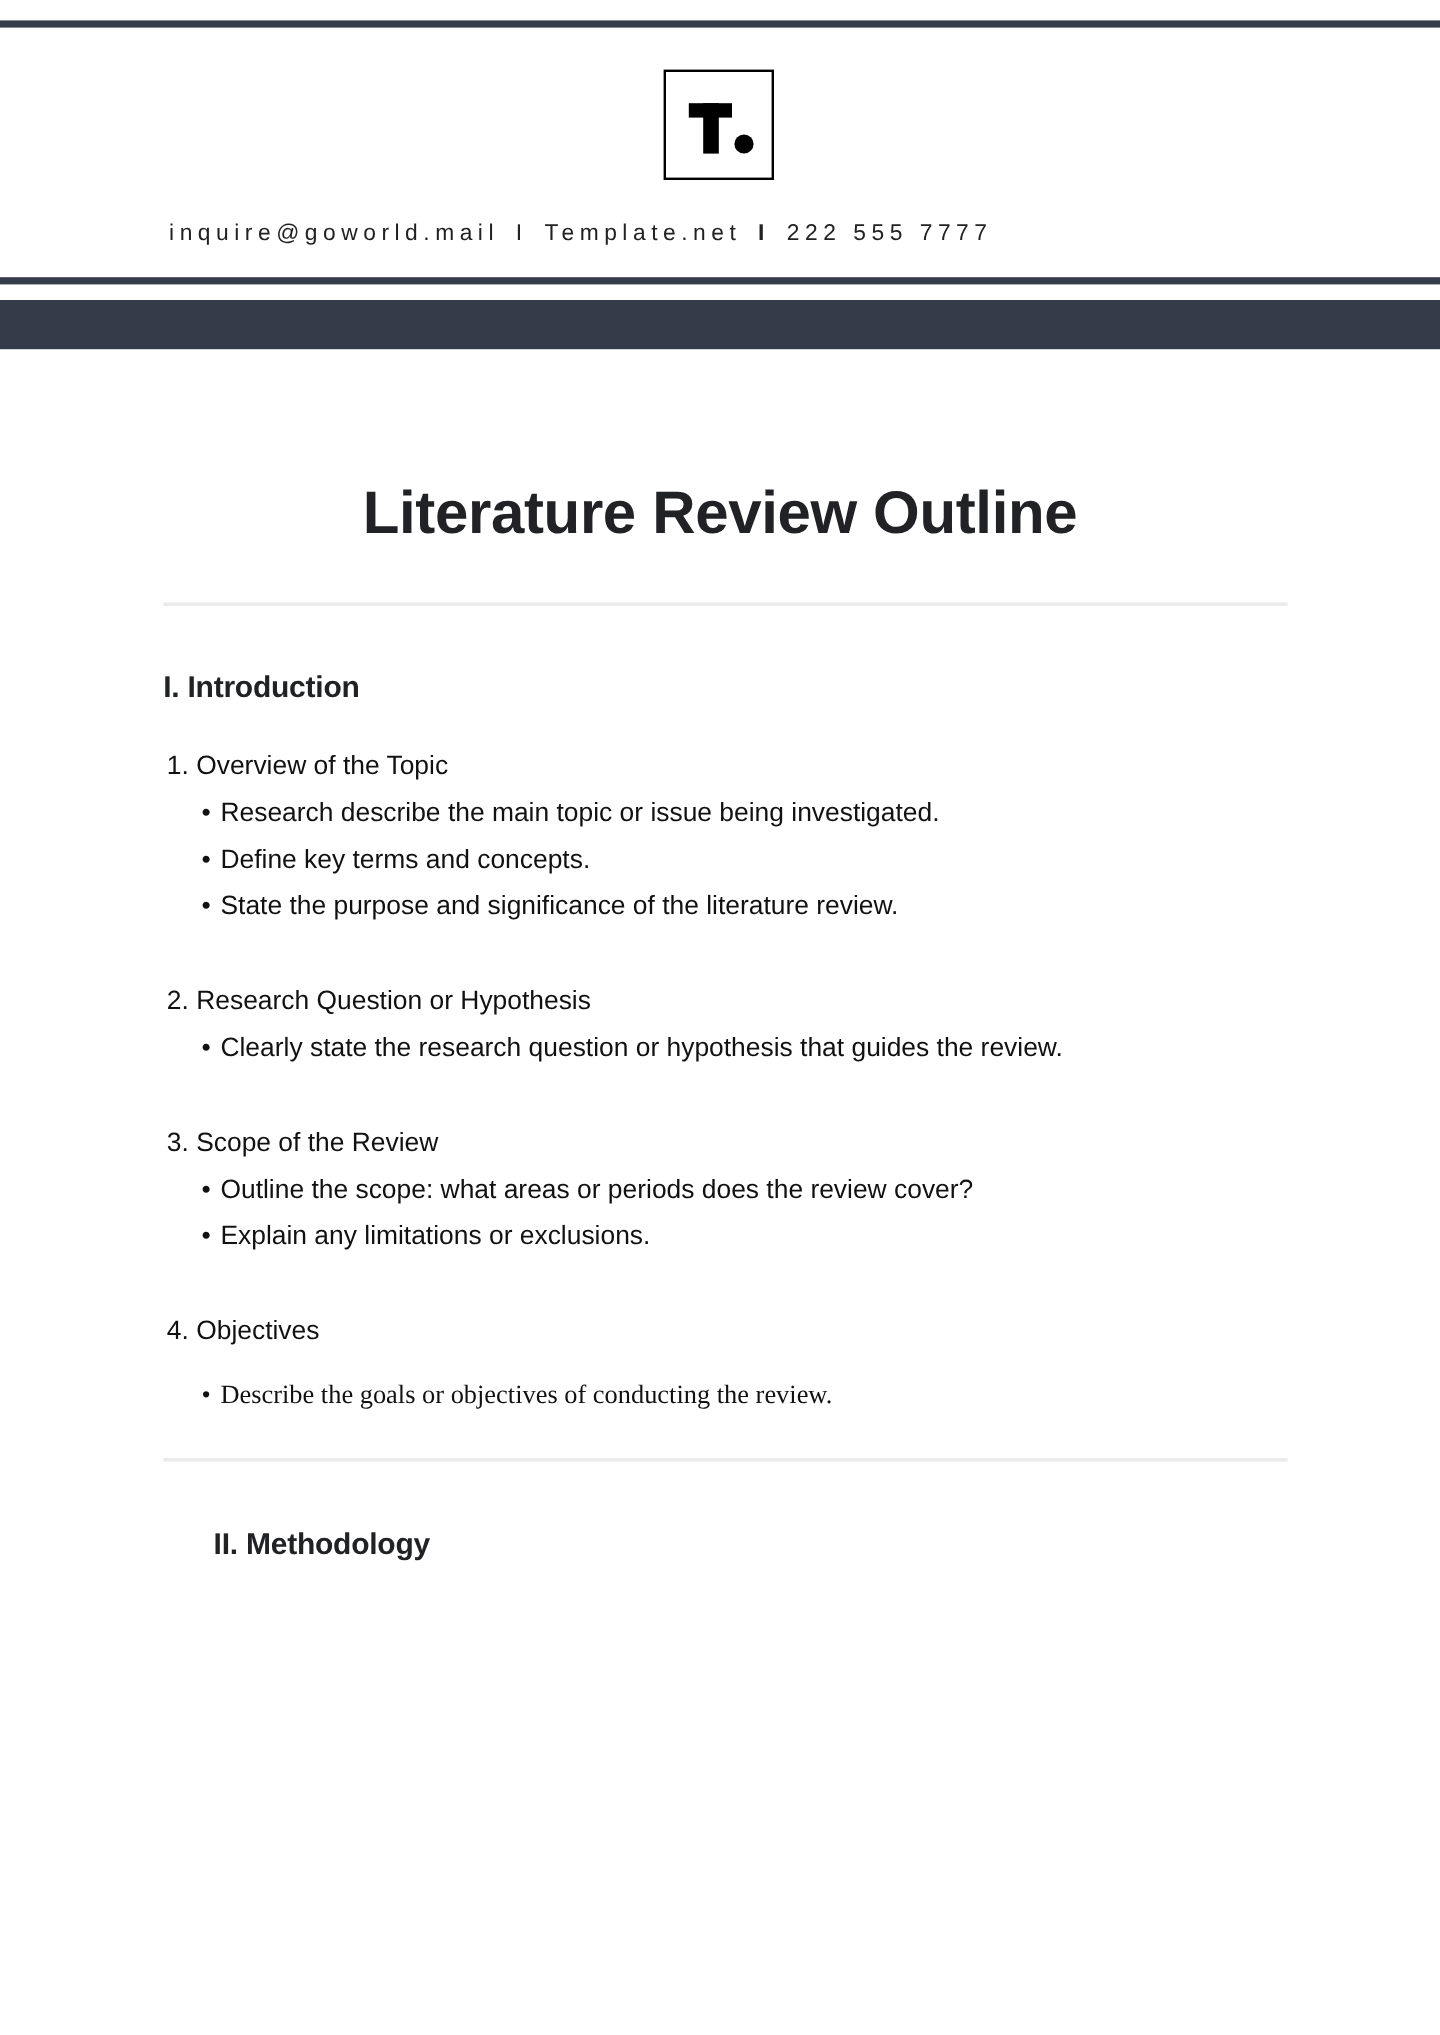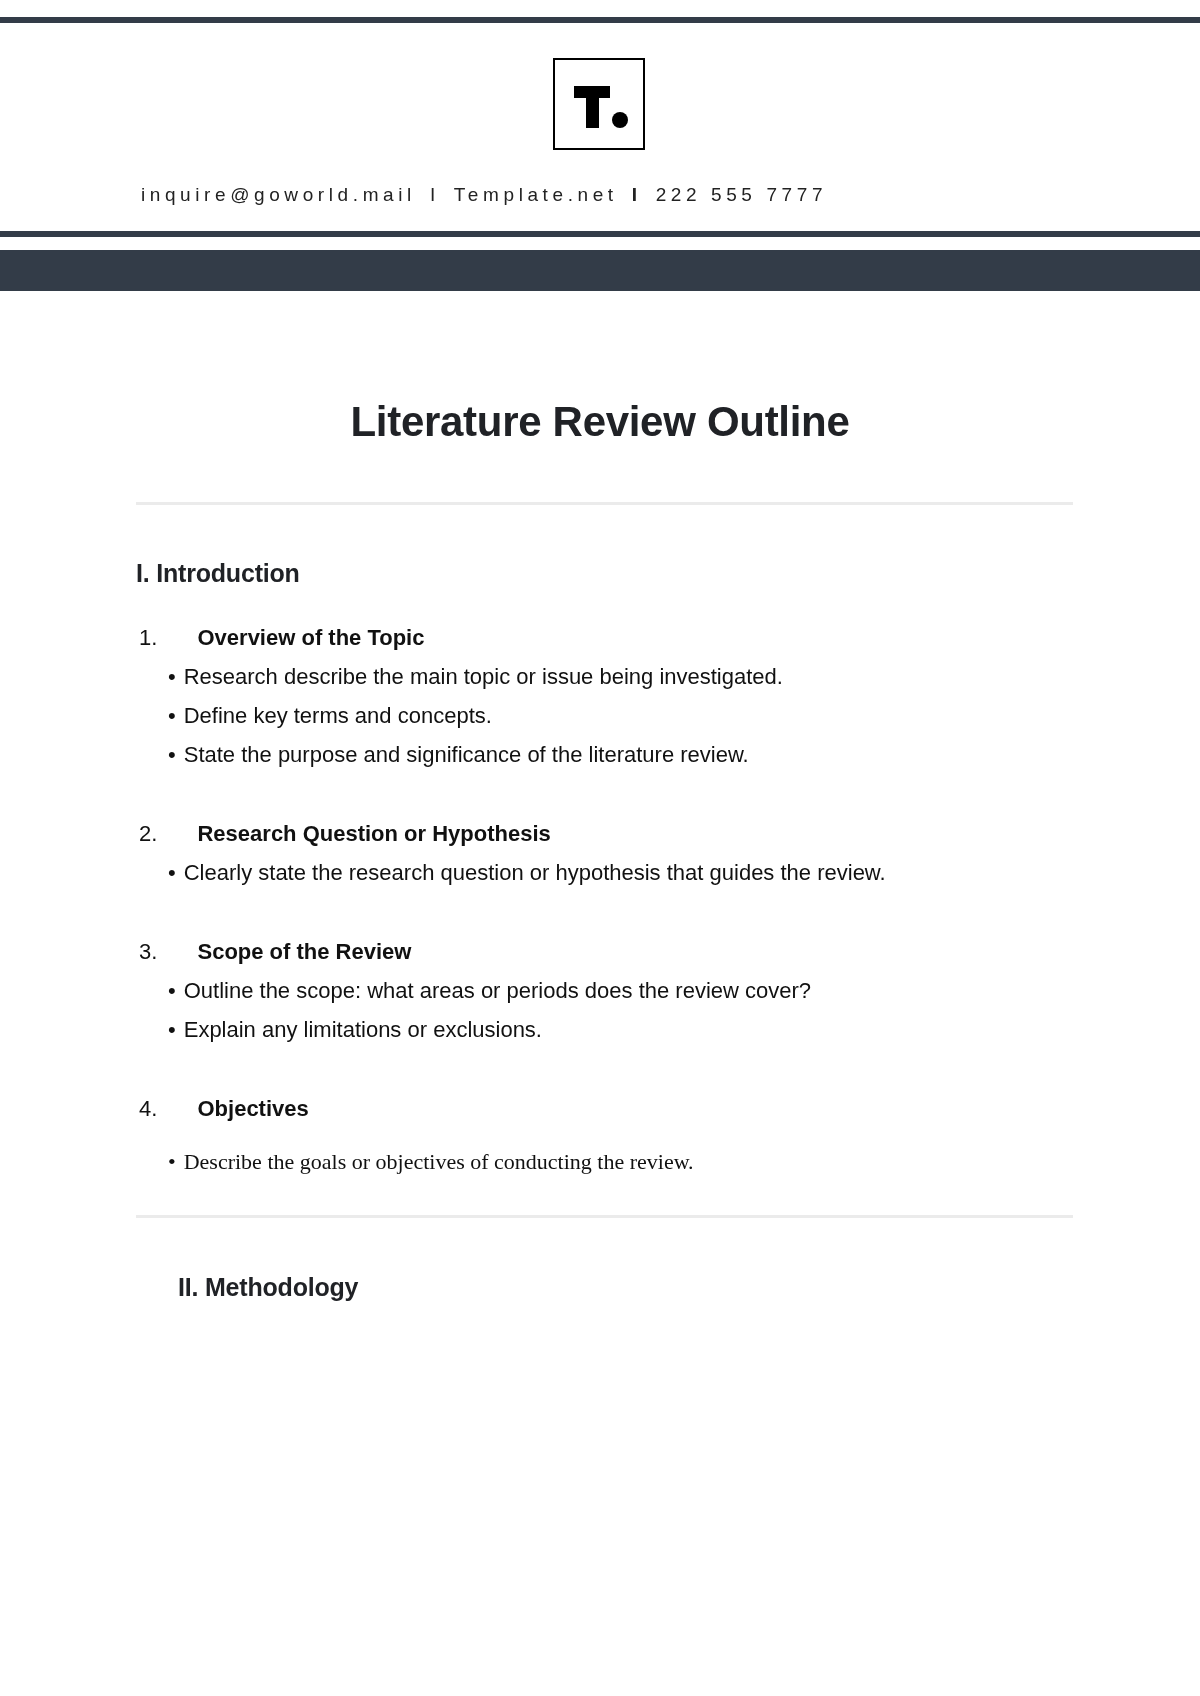--- a/index.html
+++ b/index.html
@@ -11,26 +11,26 @@
   .band { top: 250px; height: 41px; }
   .logo { position: absolute; left: 553px; top: 58px; width: 88px; height: 88px;
           border: 2.5px solid #000; box-sizing: content-box; }
   .logo-t-bar { position: absolute; left: 19px; top: 26px; width: 36px; height: 12px; background: #000; }
   .logo-t-stem { position: absolute; left: 31px; top: 26px; width: 13px; height: 42px; background: #000; }
   .logo-dot { position: absolute; left: 57px; top: 52px; width: 16px; height: 16px; border-radius: 50%; background: #000; }
   .contact { position: absolute; top: 184px; left: 0; width: 968px; text-align: center;
              font-size: 19px; letter-spacing: 4.6px; color: #222; white-space: nowrap; }
   .contact .sep { display: inline-block; margin: 0 14px; color: #222; }
   .title { position: absolute; top: 398px; left: 0; width: 1200px; text-align: center;
-           font-size: 42px; font-weight: bold; color: #202226; margin: 0; letter-spacing: -0.3px; }
+           font-size: 50px; font-weight: bold; color: #202226; margin: 0; letter-spacing: -0.3px; }
   .divider { position: absolute; left: 136px; width: 937px; height: 3px; background: #ebebeb; }
   .h2 { position: absolute; left: 136px; font-size: 25px; font-weight: bold; color: #202226; margin: 0; letter-spacing: -0.2px; }
   .item { position: absolute; left: 139px; font-size: 22px; color: #111; white-space: nowrap; }
   .item .num { font-weight: normal; }
-  .item .label { font-weight: bold; margin-left: 34px; }
+  .item .label { font-weight: normal; }
   .bullet { position: absolute; left: 168px; font-size: 22px; color: #111; white-space: nowrap; }
   .bullet .dot { display: inline-block; margin-right: 8px; }
 </style>
 </head>
 <body>
 
 <div class="rule rule-top"></div>
 
 <div class="logo">
   <div class="logo-t-bar"></div>

